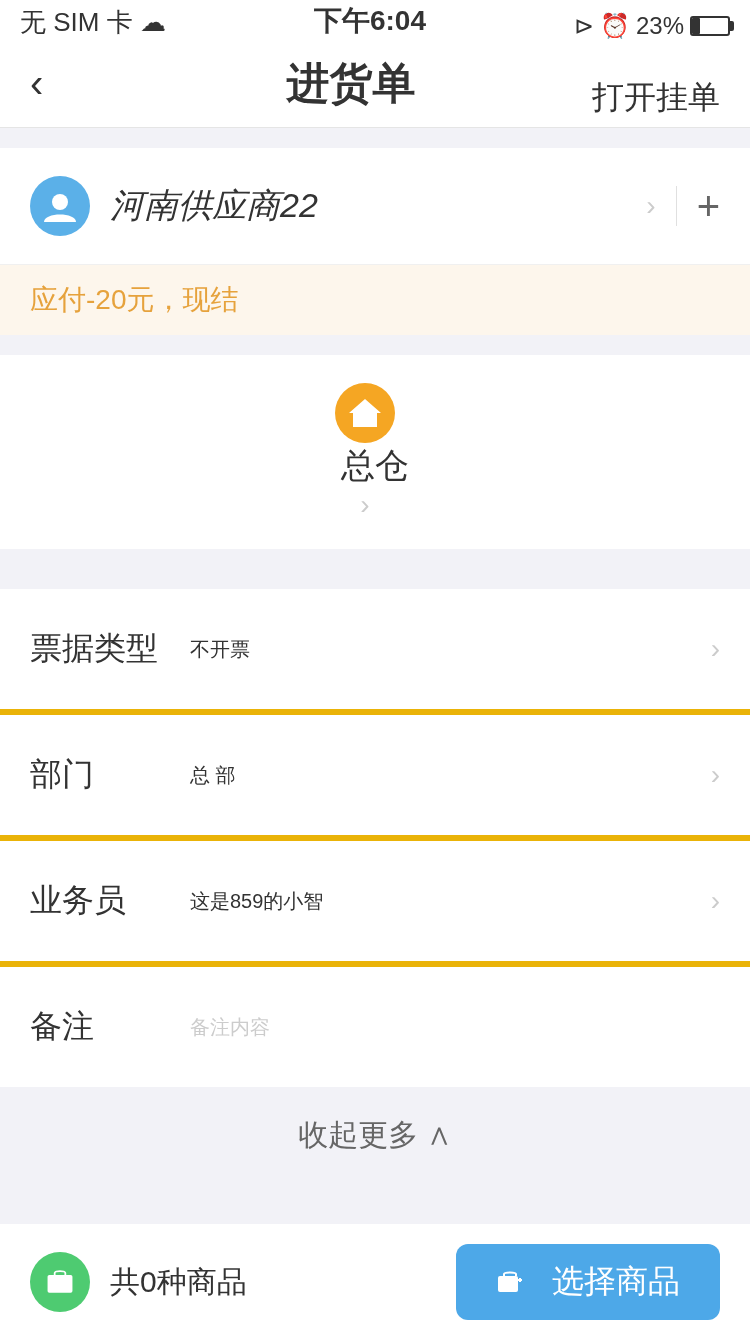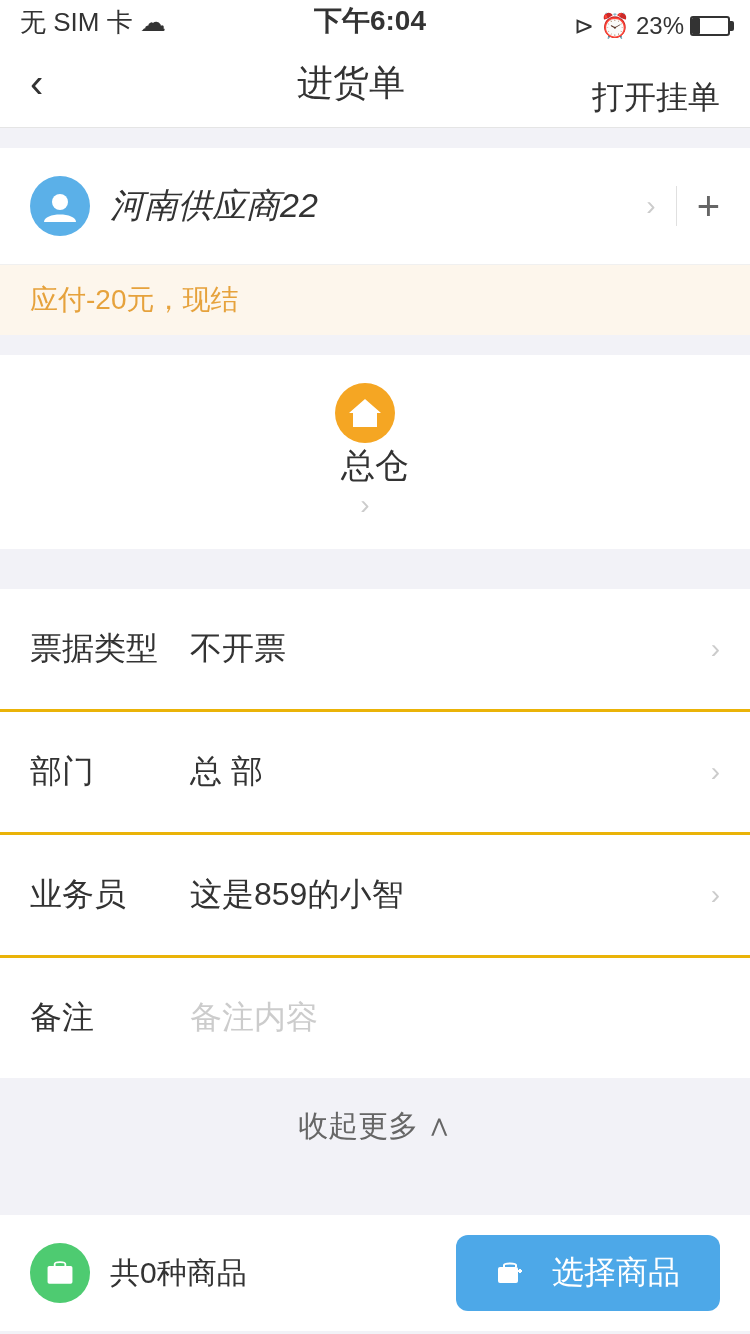--- a/index.html
+++ b/index.html
@@ -63,22 +63,22 @@
       padding: 0 30px;
       border-bottom: 1px solid #e5e5e5;
     }
     .nav-back {
       font-size: 40px;
       color: #333;
       cursor: pointer;
       width: 80px;
     }
     .nav-title {
-      font-size: 36px;
-      font-weight: 400;
+      font-size: 43px;
+      font-weight: 700;
       color: #333;
     }
     .nav-action {
       font-size: 32px;
       color: #333;
       cursor: pointer;
       margin-top: 28px;
     }
 
     
@@ -173,34 +173,34 @@
 
     
     .form-section {
       background: #fff;
       margin-top: 20px;
     }
     .form-row {
       display: flex;
       align-items: center;
       padding: 38px 30px;
-      border-bottom: 3px solid #eab308;
+      border-bottom: 6px solid #eab308;
       cursor: pointer;
     }
     .form-row:last-child {
       border-bottom: none;
     }
     .form-label {
       font-size: 32px;
       color: #333;
       width: 140px;
       flex-shrink: 0;
     }
     .form-value {
-      font-size: 32px;
+      font-size: 20px;
       color: #333;
       flex: 1;
       margin-left: 20px;
     }
     .form-value.placeholder {
       color: #ccc;
     }
     .form-chevron {
       color: #ccc;
       font-size: 28px;

